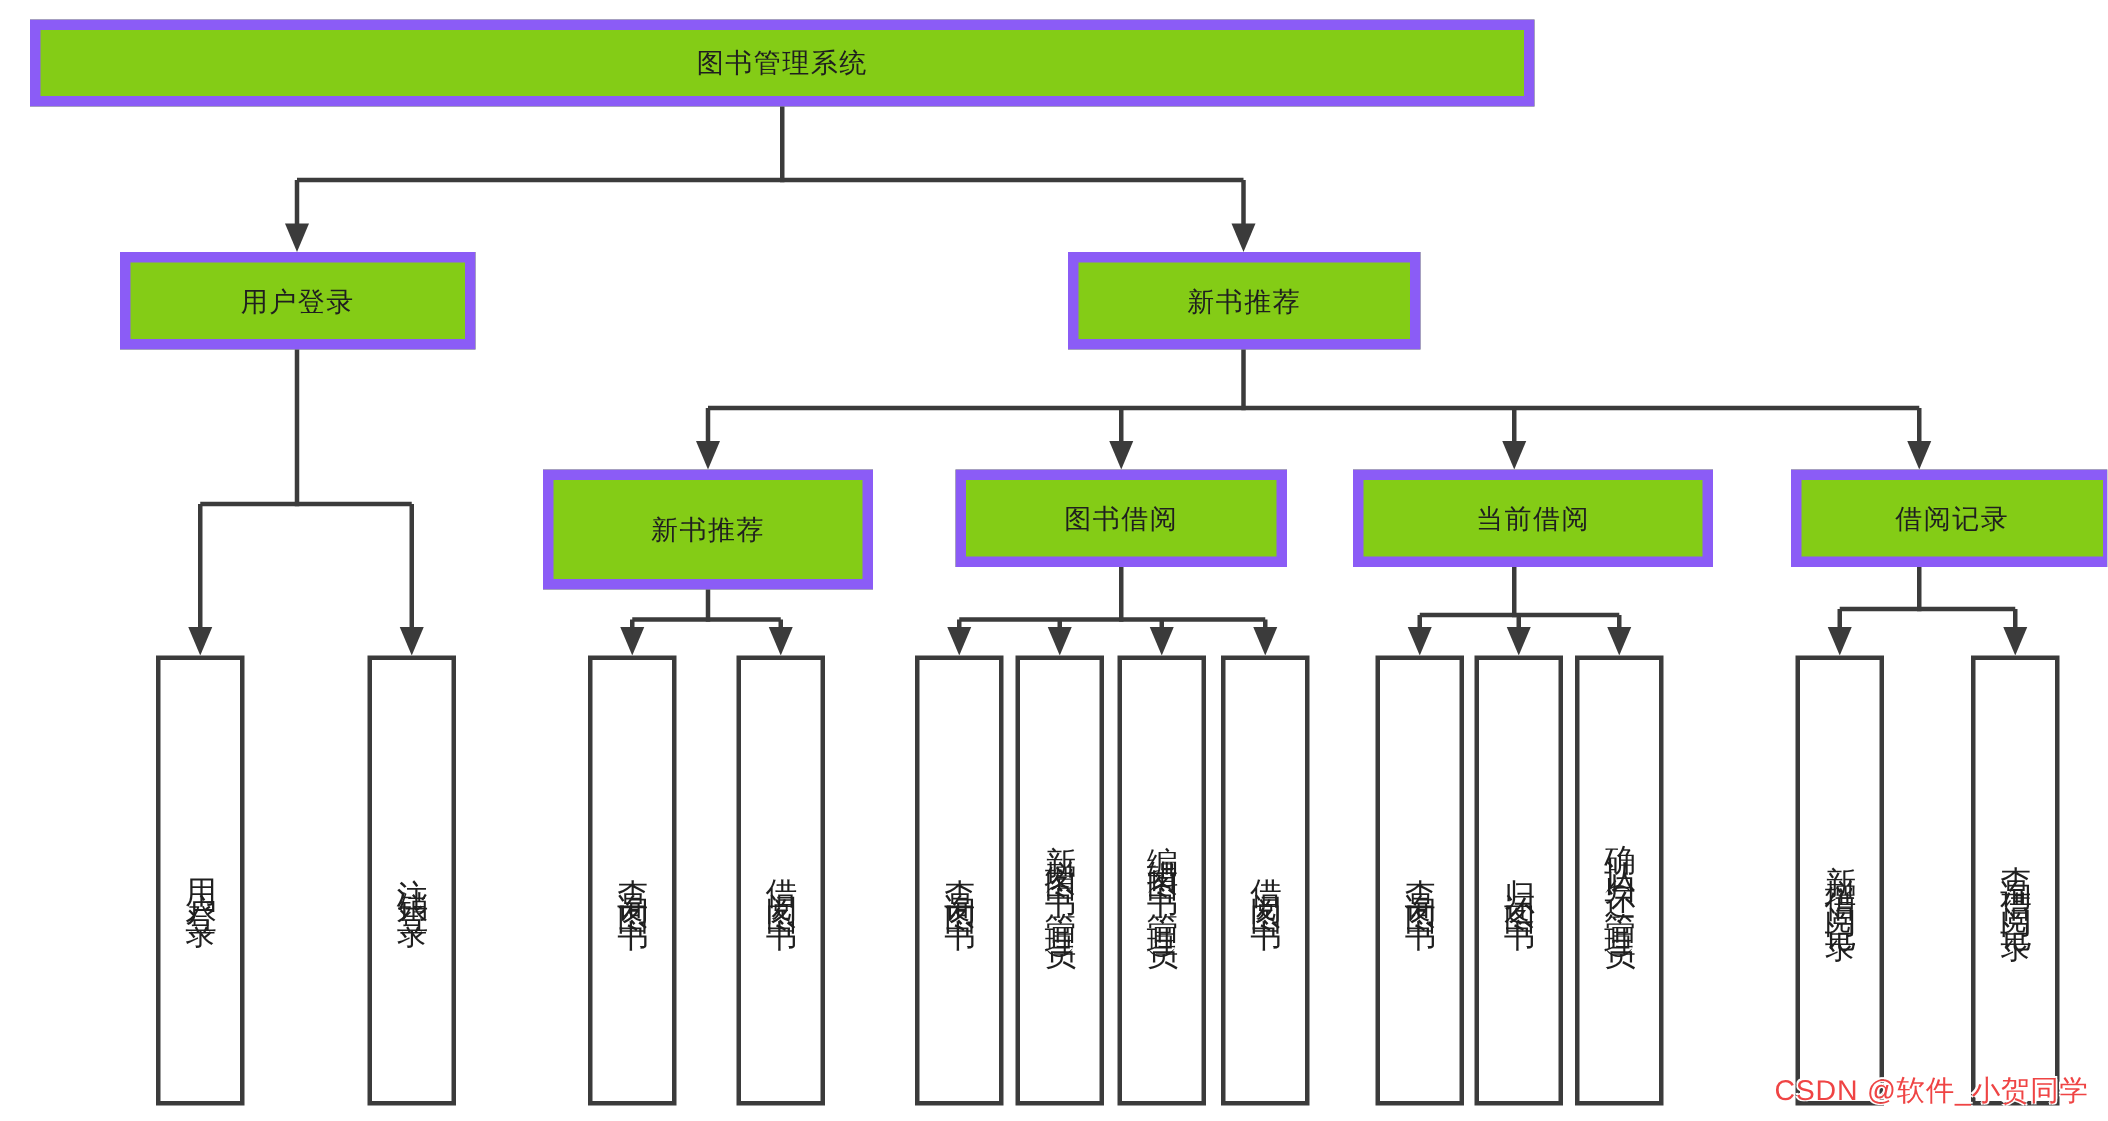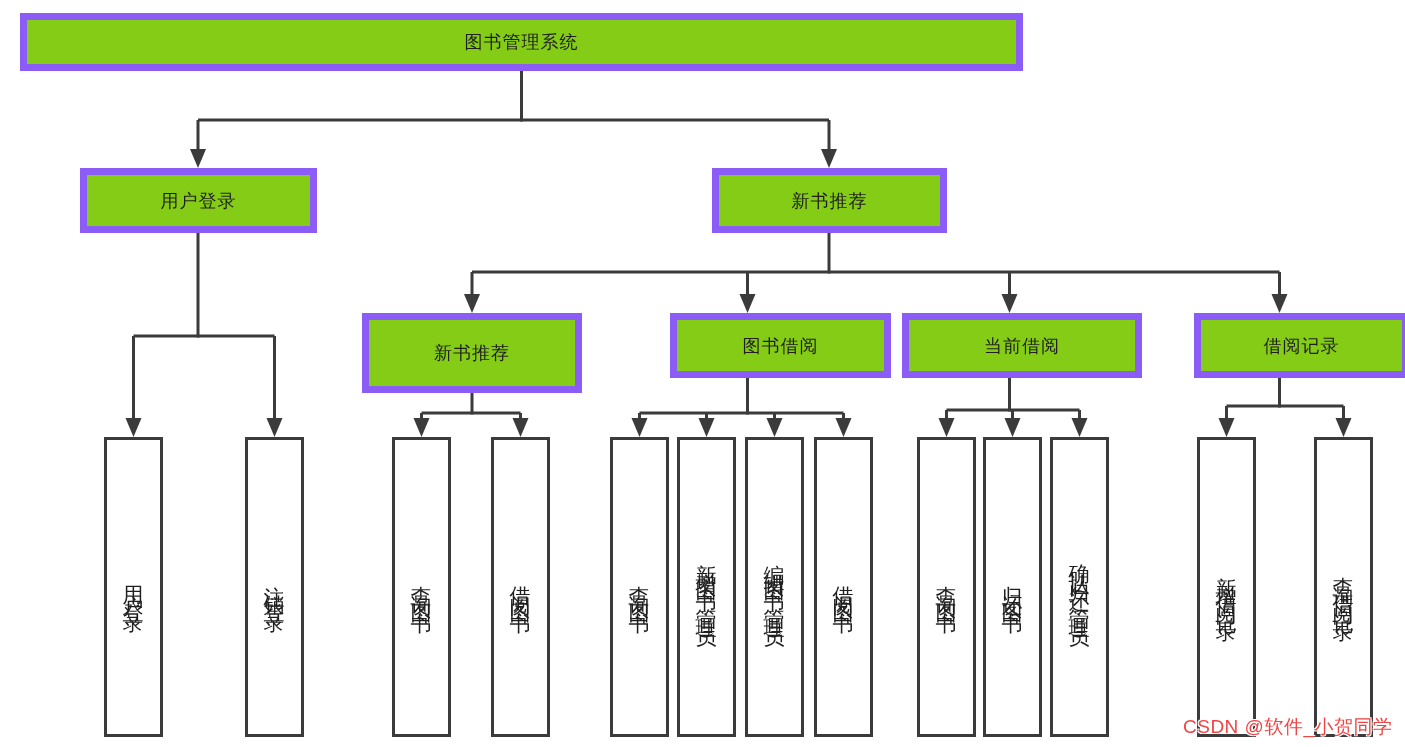--- a/index.html
+++ b/index.html
@@ -118,21 +118,21 @@
       <line x1="1343.5" y1="406" x2="1343.5" y2="419" stroke="#3b3b3b" stroke-width="3"></line>
       <polygon points="1335.5,418 1351.5,418 1343.5,437" fill="#3b3b3b"></polygon>
     </svg>
 
   <div class="box" style="left:20px; top:13px; width:1003px; height:58px;">图书管理系统</div>
 
   <div class="box" style="left:80px; top:168px; width:237px; height:65px;">用户登录</div>
   <div class="box" style="left:712px; top:168px; width:235px; height:65px;">新书推荐</div>
 
   <div class="box" style="left:362px; top:313px; width:220px; height:80px;">新书推荐</div>
-  <div class="box" style="left:637px; top:313px; width:221px; height:65px;margin-left:33px;">图书借阅</div>
+  <div class="box" style="left:637px; top:313px; width:221px; height:65px;">图书借阅</div>
   <div class="box" style="left:902px; top:313px; width:240px; height:65px;">当前借阅</div>
   <div class="box" style="left:1172px; top:313px; width:215px; height:65px;margin-left:22px;">借阅记录</div>
 
   <div class="vbox" style="left:104px; top:437px; width:59px; height:300px;">用户登录</div>
   <div class="vbox" style="left:245px; top:437px; width:59px; height:300px;">注销登录</div>
 
   <div class="vbox" style="left:392px; top:437px; width:59px; height:300px;">查询图书</div>
   <div class="vbox" style="left:491px; top:437px; width:59px; height:300px;">借阅图书</div>
 
   <div class="vbox" style="left:610px; top:437px; width:59px; height:300px;">查询图书</div>

